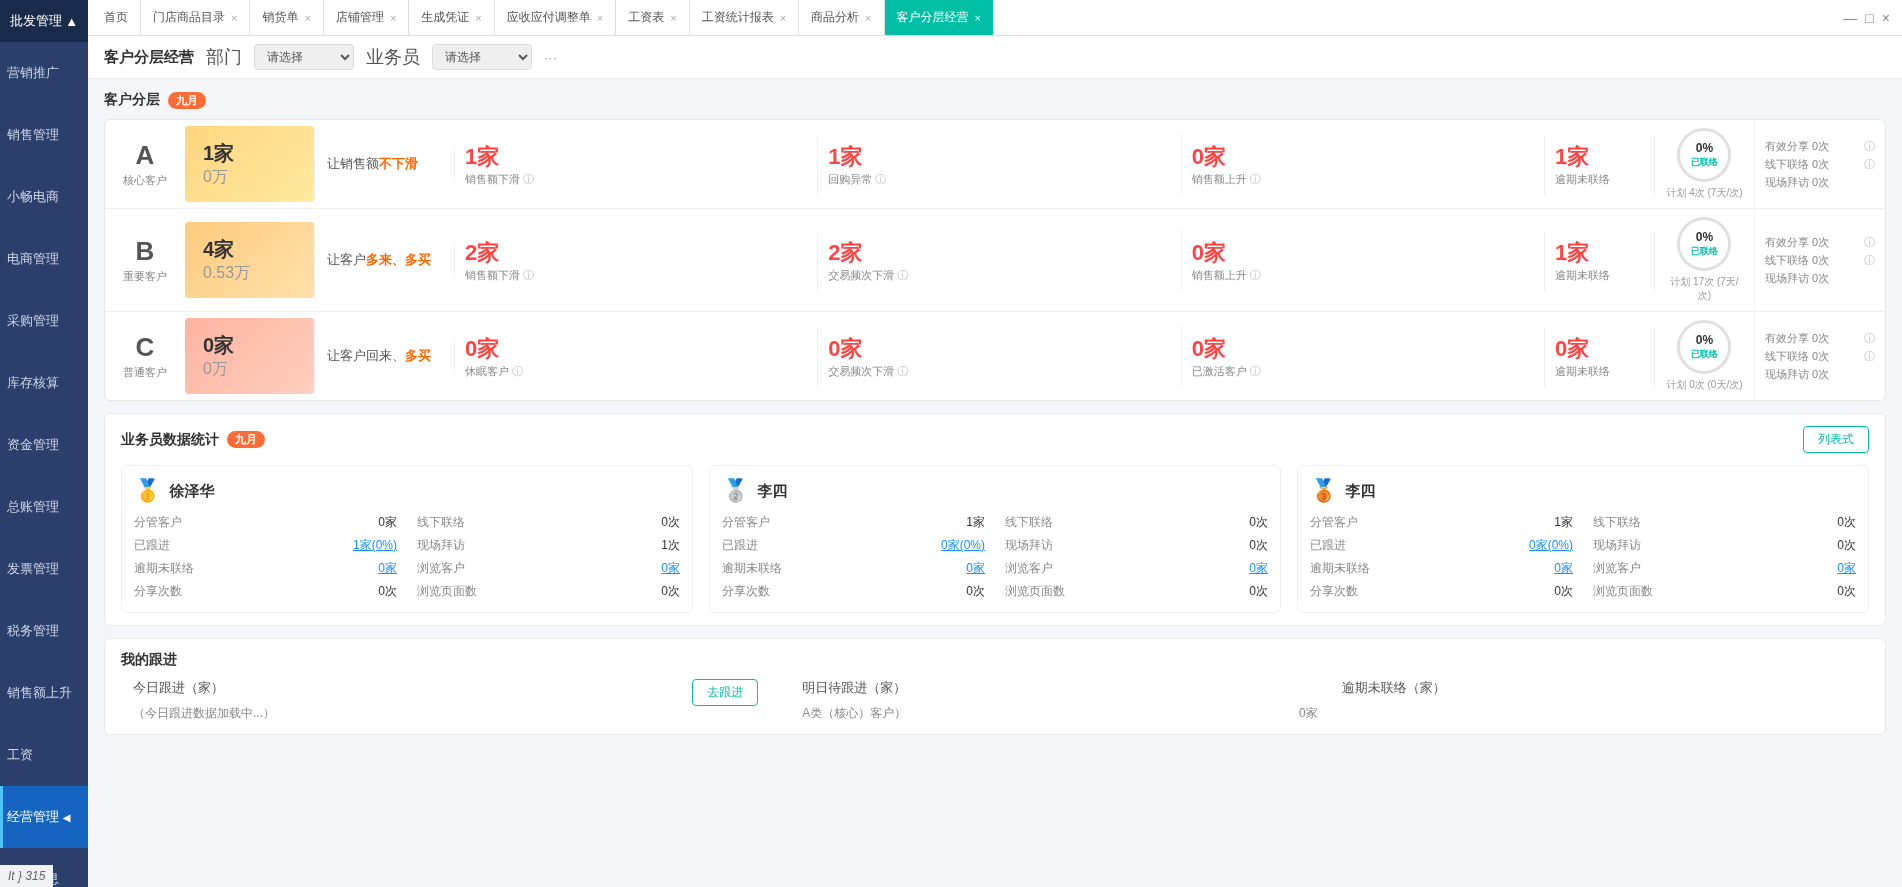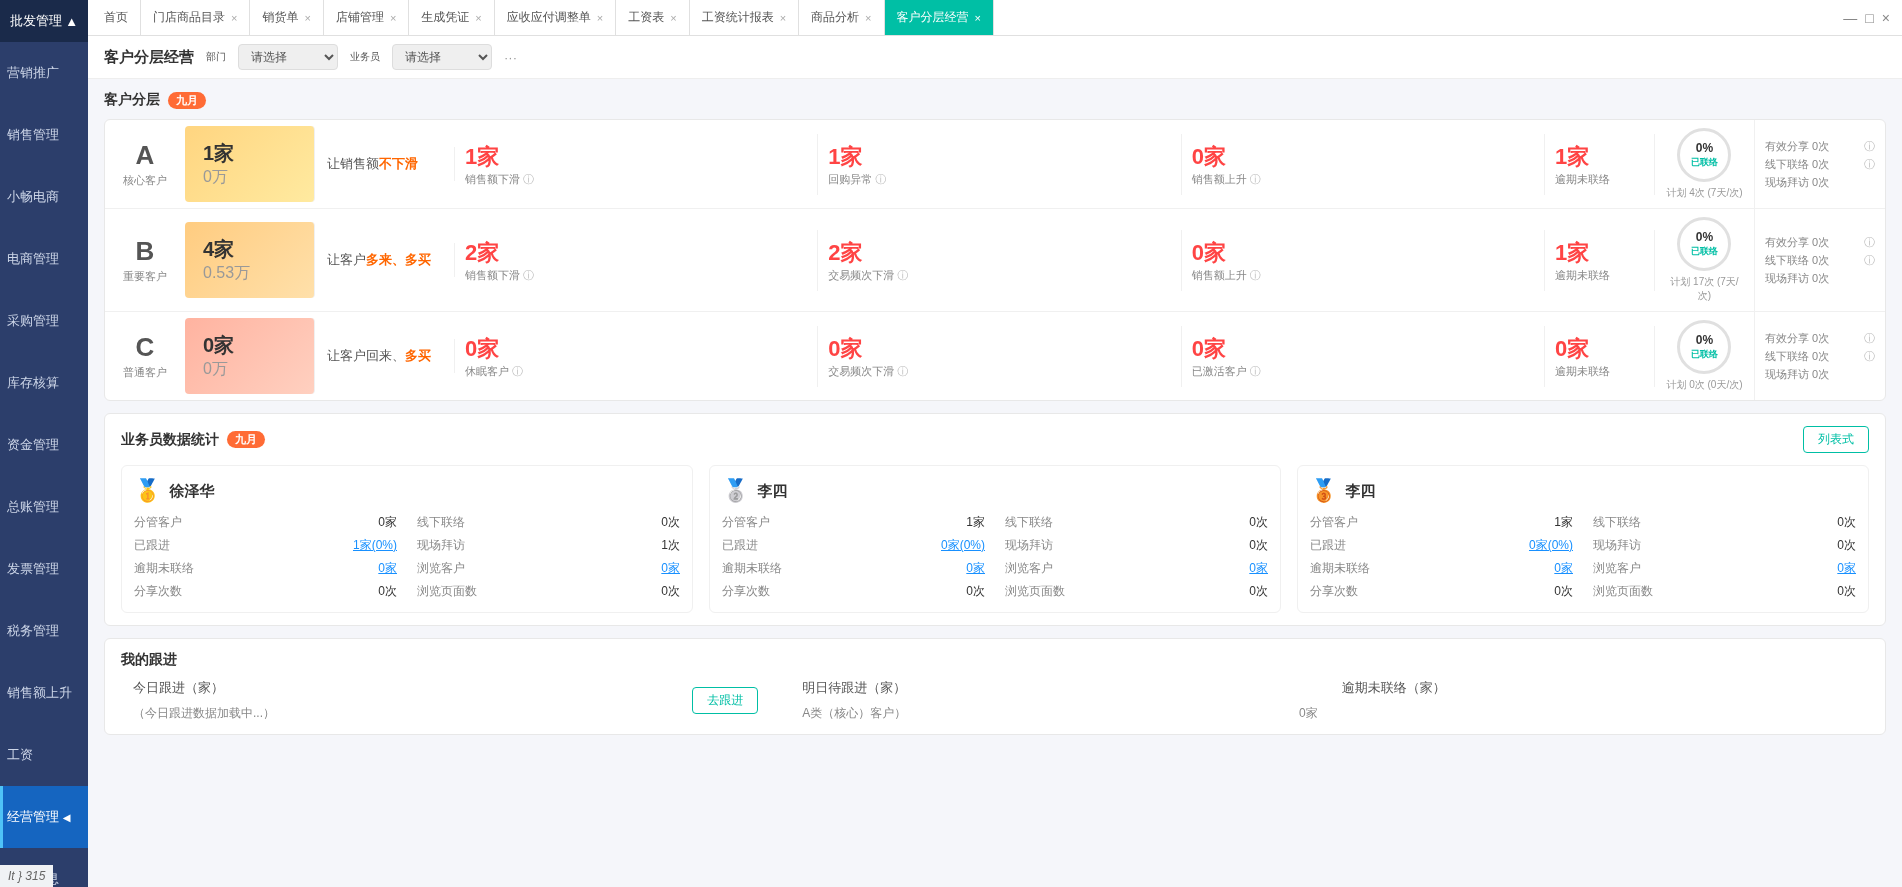--- a/index.html
+++ b/index.html
@@ -102,21 +102,21 @@
     .toolbar {
       background: #fff;
       padding: 8px 16px;
       display: flex;
       align-items: center;
       gap: 12px;
       border-bottom: 1px solid #eee;
       flex-shrink: 0;
     }
     .toolbar-title { font-size: 15px; font-weight: bold; color: #333; }
-    .toolbar-label { font-size: 10px; color: #555; }
+    .toolbar-label { font-size: 18px; color: #555; }
     .toolbar select {
       border: 1px solid #ddd;
       border-radius: 4px;
       padding: 4px 8px;
       font-size: 12px;
       color: #555;
       outline: none;
       min-width: 100px;
     }
     .toolbar-dots { color: #999; cursor: pointer; }
@@ -826,21 +826,21 @@
       </div>
     </div>
 
     <div class="followup-section">
       <div class="followup-title">我的跟进</div>
       <div class="followup-grid">
         <div class="followup-col">
           <div class="followup-col-title">今日跟进（家）</div>
           <div style="font-size:12px; color:#888;">（今日跟进数据加载中...）</div>
         </div>
-        <div style="display:flex; align-items:center; justify-content:center; padding: 0 16px; margin-top: 8px;">
+        <div style="display:flex; align-items:center; justify-content:center; padding: 0 16px;">
           <button class="goto-btn">去跟进</button>
         </div>
         <div class="followup-col">
           <div class="followup-col-title">明日待跟进（家）</div>
           <div style="display:flex; justify-content:space-between; font-size:12px; color:#888;">
             <span>A类（核心）客户）</span>
             <span>0家</span>
           </div>
         </div>
         <div class="followup-col">

